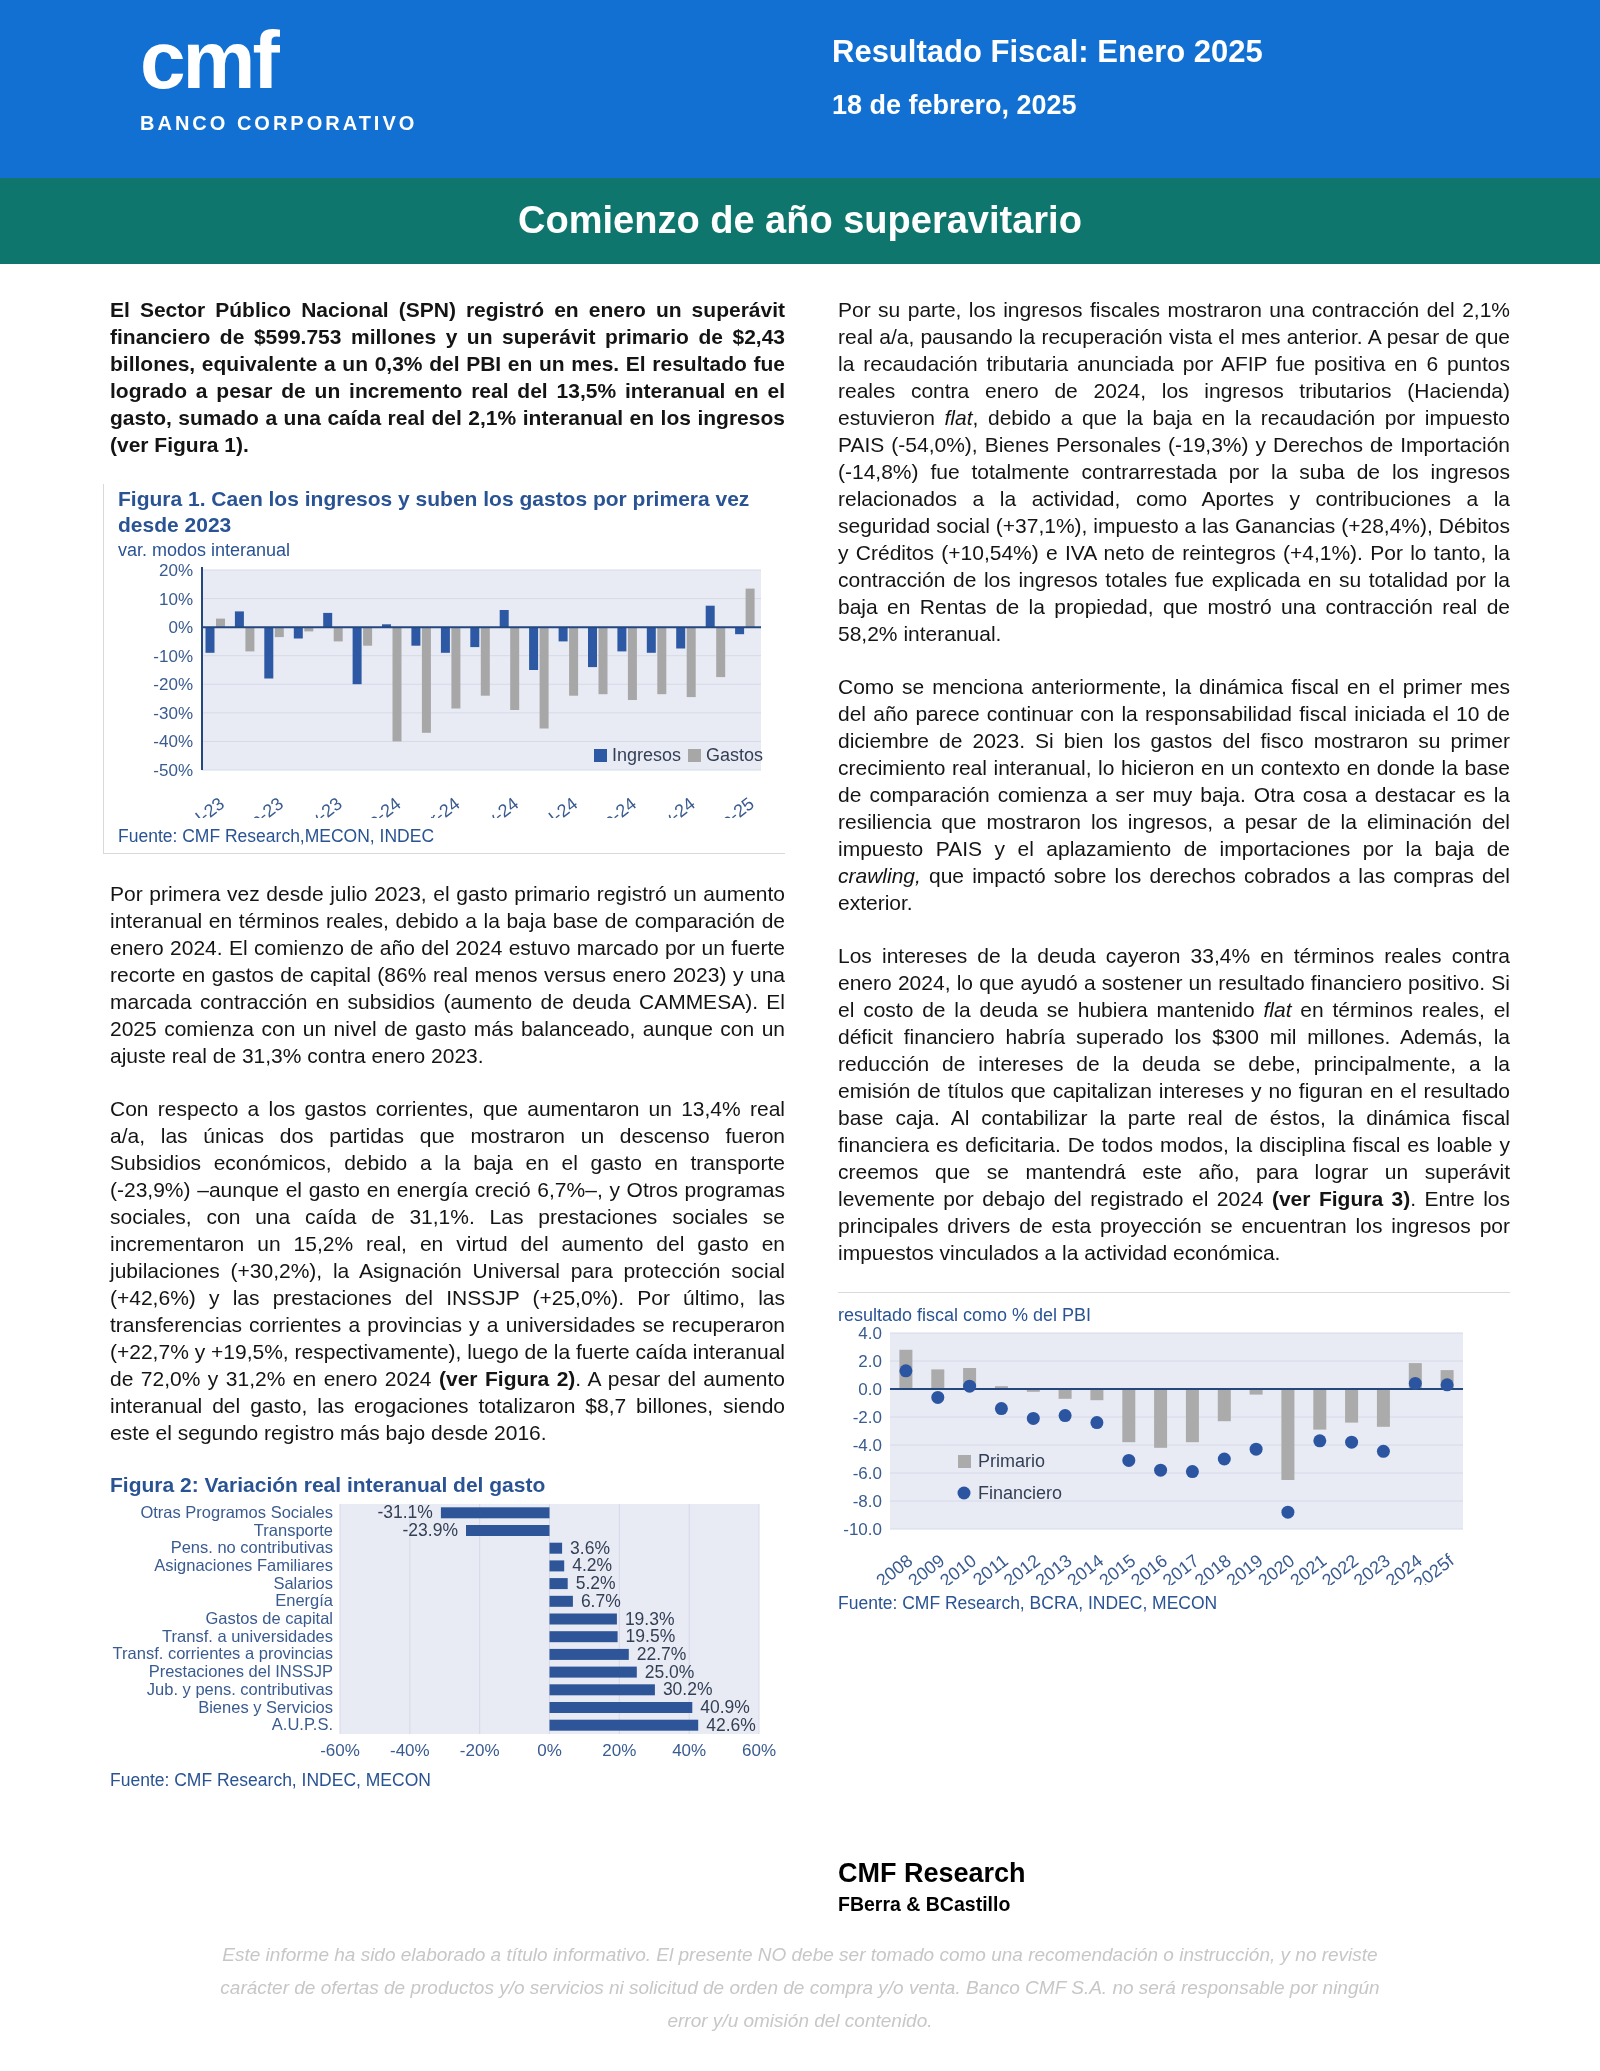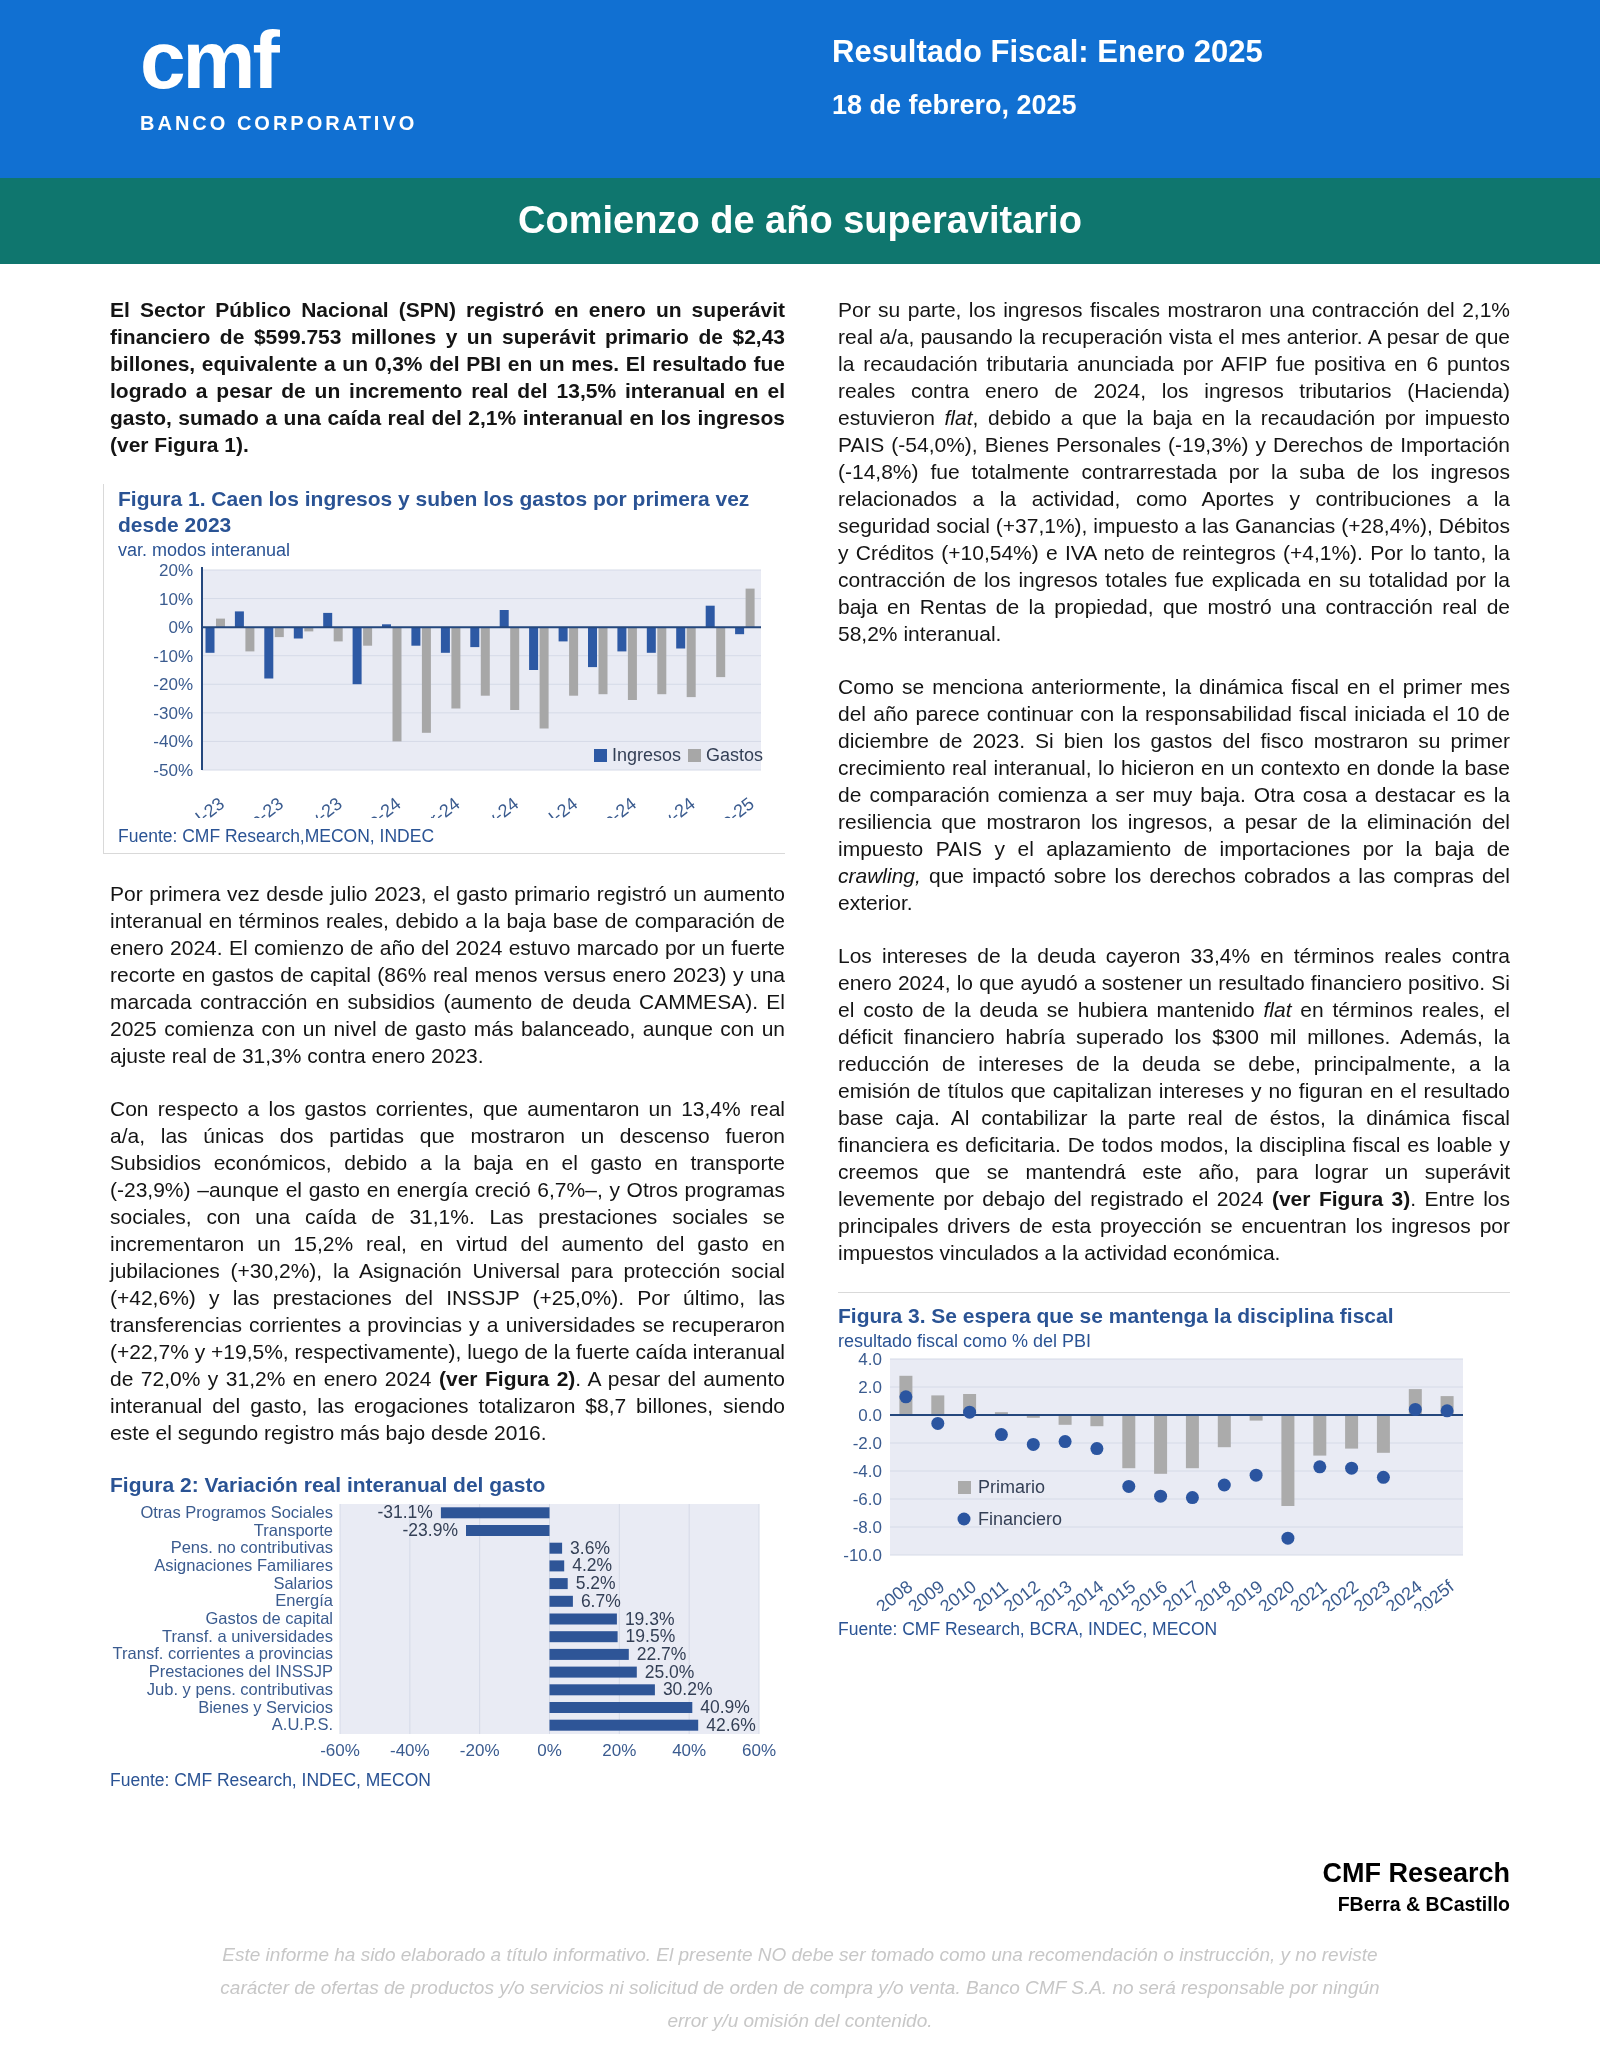--- a/index.html
+++ b/index.html
@@ -23,21 +23,21 @@
   .p-bold{font-weight:bold;color:#000;}
   
   .fig{margin:4px 0 26px 0;}
   .fig1box{border-left:1px solid #d9d9d9;border-bottom:1px solid #d9d9d9;padding:2px 0 6px 14px;margin-left:-7px;}
   .fig3box{border-top:1px solid #d9d9d9;padding-top:10px;}
   .fig-title{font-size:21px;font-weight:bold;color:#2a5394;line-height:26px;}
   .fig-sub{font-size:18px;color:#2a5394;line-height:23px;margin-top:1px;}
   .fig-src{font-size:17.5px;color:#2a5394;margin-top:4px;}
   svg text{font-family:"Liberation Sans","DejaVu Sans",sans-serif;}
   
-  .authors{position:absolute;left:838px;top:1858px;width:672px;text-align:right;color:#000;}
+  .authors{position:absolute;left:838px;top:1858px;width:672px;color:#000;}
   .authors-1{font-size:27px;font-weight:bold;}
   .authors-2{font-size:19.5px;font-weight:bold;margin-top:4px;}
   .disclaimer{position:absolute;left:130px;top:1938px;width:1340px;text-align:center;
               color:#c7c7c7;font-style:italic;font-size:19px;line-height:33px;}
   .disclaimer a{color:#c7c7c7;text-decoration:underline;}
 </style>
 </head>
 <body>
 
 <div class="page">
@@ -202,21 +202,20 @@
       <div class="fig-src">Fuente: CMF Research, INDEC, MECON</div>
     </div>
   </div>
 
   <div class="col col-right">
     <p><span>Por su parte, los ingresos fiscales mostraron una contracción del 2,1% real a/a, pausando la recuperación vista el mes anterior. A pesar de que la recaudación tributaria anunciada por AFIP fue positiva en 6 puntos reales contra enero de 2024, los ingresos tributarios (Hacienda) estuvieron </span><span style="font-style: italic;">flat</span><span>, debido a que la baja en la recaudación por impuesto PAIS (-54,0%), Bienes Personales (-19,3%) y Derechos de Importación (-14,8%) fue totalmente contrarrestada por la suba de los ingresos relacionados a la actividad, como Aportes y contribuciones a la seguridad social (+37,1%), impuesto a las Ganancias (+28,4%), Débitos y Créditos (+10,54%) e IVA neto de reintegros (+4,1%). Por lo tanto, la contracción de los ingresos totales fue explicada en su totalidad por la baja en Rentas de la propiedad, que mostró una contracción real de 58,2% interanual.</span></p>
     <p><span>Como se menciona anteriormente, la dinámica fiscal en el primer mes del año parece continuar con la responsabilidad fiscal iniciada el 10 de diciembre de 2023. Si bien los gastos del fisco mostraron su primer crecimiento real interanual, lo hicieron en un contexto en donde la base de comparación comienza a ser muy baja. Otra cosa a destacar es la resiliencia que mostraron los ingresos, a pesar de la eliminación del impuesto PAIS y el aplazamiento de importaciones por la baja de </span><span style="font-style: italic;">crawling,</span><span> que impactó sobre los derechos cobrados a las compras del exterior.</span></p>
     <p><span>Los intereses de la deuda cayeron 33,4% en términos reales contra enero 2024, lo que ayudó a sostener un resultado financiero positivo. Si el costo de la deuda se hubiera mantenido </span><span style="font-style: italic;">flat</span><span> en términos reales, el déficit financiero habría superado los $300 mil millones. Además, la reducción de intereses de la deuda se debe, principalmente, a la emisión de títulos que capitalizan intereses y no figuran en el resultado base caja. Al contabilizar la parte real de éstos, la dinámica fiscal financiera es deficitaria. De todos modos, la disciplina fiscal es loable y creemos que se mantendrá este año, para lograr un superávit levemente por debajo del registrado el 2024 </span><span style="font-weight: bold;">(ver Figura 3)</span><span>. Entre los principales drivers de esta proyección se encuentran los ingresos por impuestos vinculados a la actividad económica.</span></p>
 
     <div class="fig fig3box">
-      <div class="fig-title">Figura 3. Se espera que se mantenga la disciplina fiscal</div>
       <div class="fig-sub">resultado fiscal como % del PBI</div>
       <div id="fig3"><svg width="672" height="258" viewBox="0 0 672 258">
             <rect x="52" y="6" width="573" height="196" fill="#e9ebf4"></rect>
             <line x1="52" x2="625" y1="6.0" y2="6.0" stroke="#d5dae7"></line>
             <text x="44" y="12.0" text-anchor="end" font-size="17" fill="#3a5b8f">4.0</text>
             <line x1="52" x2="625" y1="34.0" y2="34.0" stroke="#d5dae7"></line>
             <text x="44" y="40.0" text-anchor="end" font-size="17" fill="#3a5b8f">2.0</text>
             <line x1="52" x2="625" y1="62.0" y2="62.0" stroke="#d5dae7"></line>
             <text x="44" y="68.0" text-anchor="end" font-size="17" fill="#3a5b8f">0.0</text>
             <line x1="52" x2="625" y1="90.0" y2="90.0" stroke="#d5dae7"></line>

